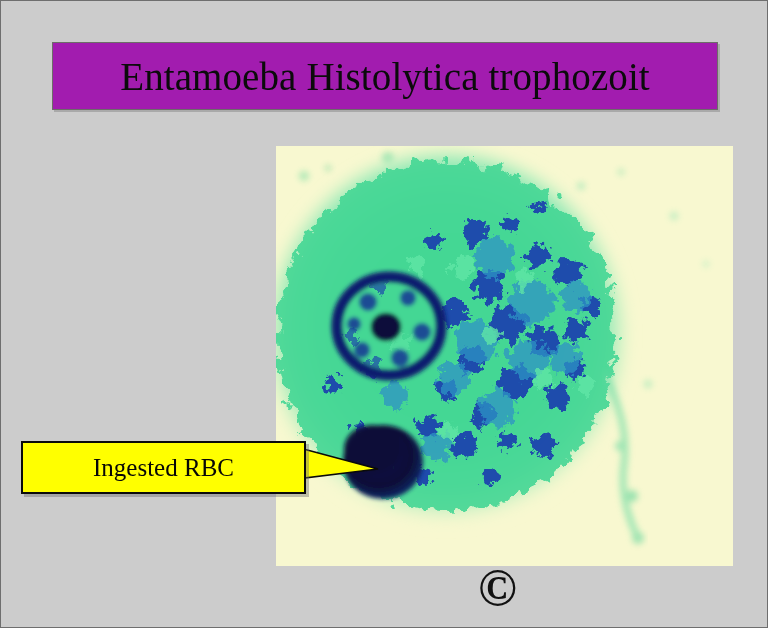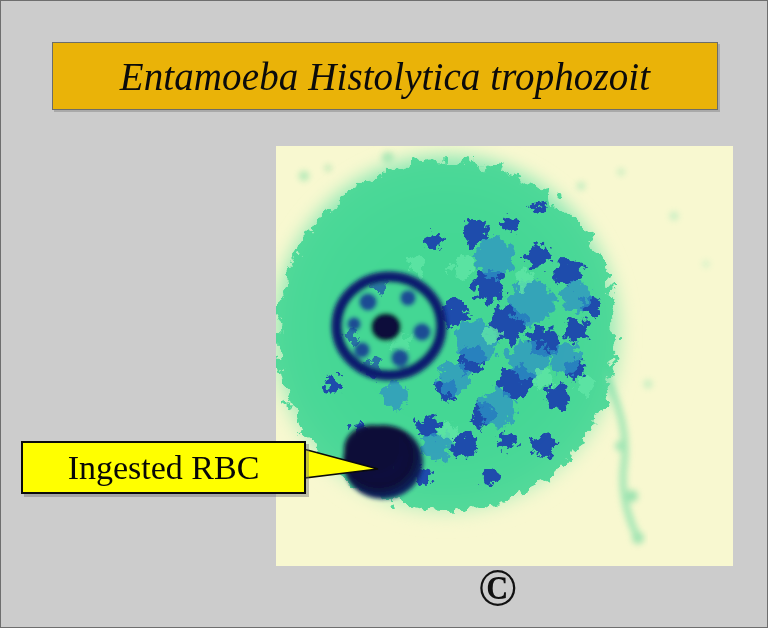--- a/index.html
+++ b/index.html
@@ -18,28 +18,27 @@
     font-family: "Liberation Serif", "DejaVu Serif", serif;
   }
 
   
   #title-banner {
     position: absolute;
     left: 51px;
     top: 41px;
     width: 666px;
     height: 68px;
-    background: #eab308;
+    background: #a21caf;
     border: 1px solid #6d6d68;
     box-sizing: border-box;
     display: flex;
     align-items: center;
     justify-content: center;
     box-shadow: 2px 2px 0 rgba(90,90,90,0.30);
-    font-style: italic;
   }
   #title-text {
     font-size: 39px;
     line-height: 1;
     color: #0b0b0b;
     letter-spacing: 0.1px;
     white-space: nowrap;
     font-family: "Liberation Serif", "DejaVu Serif", serif;
   }
 
@@ -80,21 +79,21 @@
     background: #ffff00;
     border: 2px solid #0a0a0a;
     box-sizing: border-box;
     display: flex;
     align-items: center;
     justify-content: center;
     box-shadow: 3px 3px 0 rgba(110,110,110,0.42);
     z-index: 2;
   }
   #callout-label {
-    font-size: 34px;
+    font-size: 25px;
     line-height: 1;
     color: #070707;
     white-space: nowrap;
     font-family: "Liberation Serif", "DejaVu Serif", serif;
   }
 
   
   #watermark {
     position: absolute;
     left: 477px;

